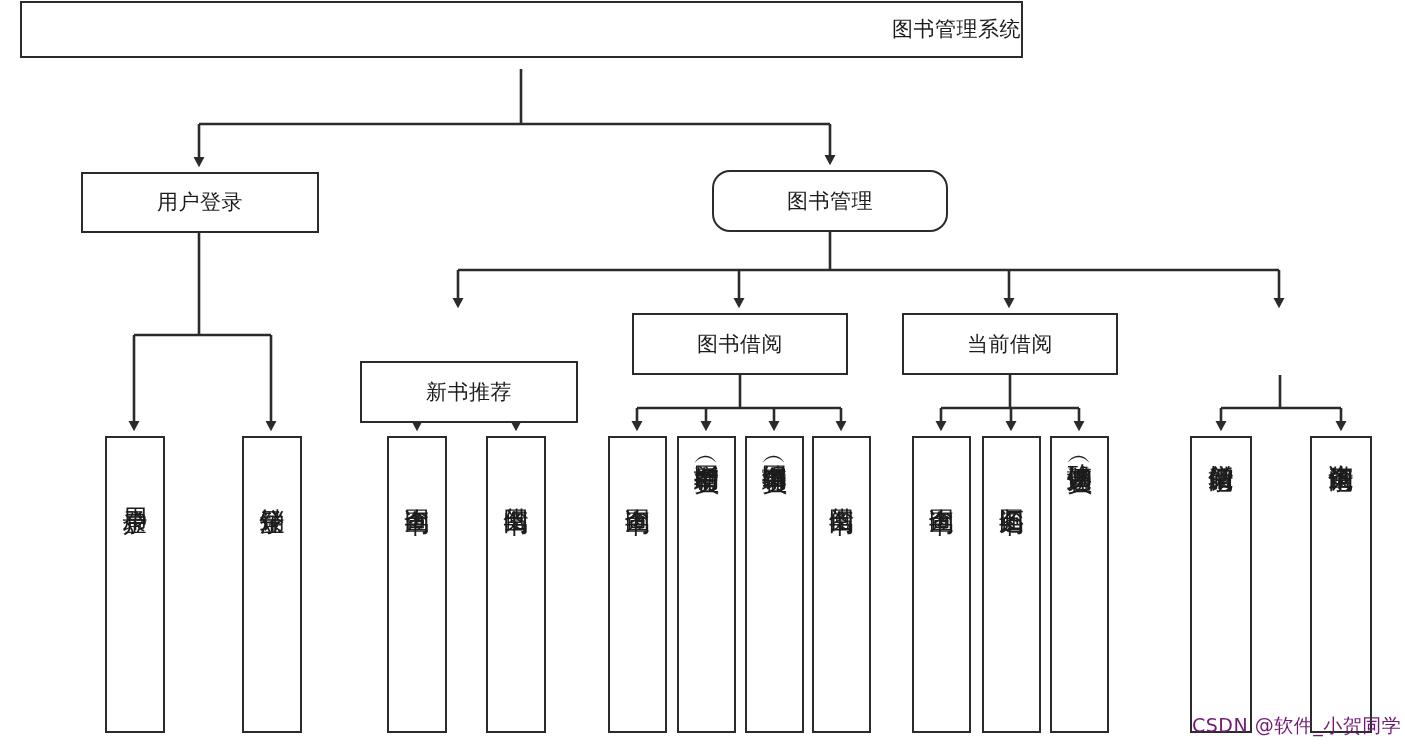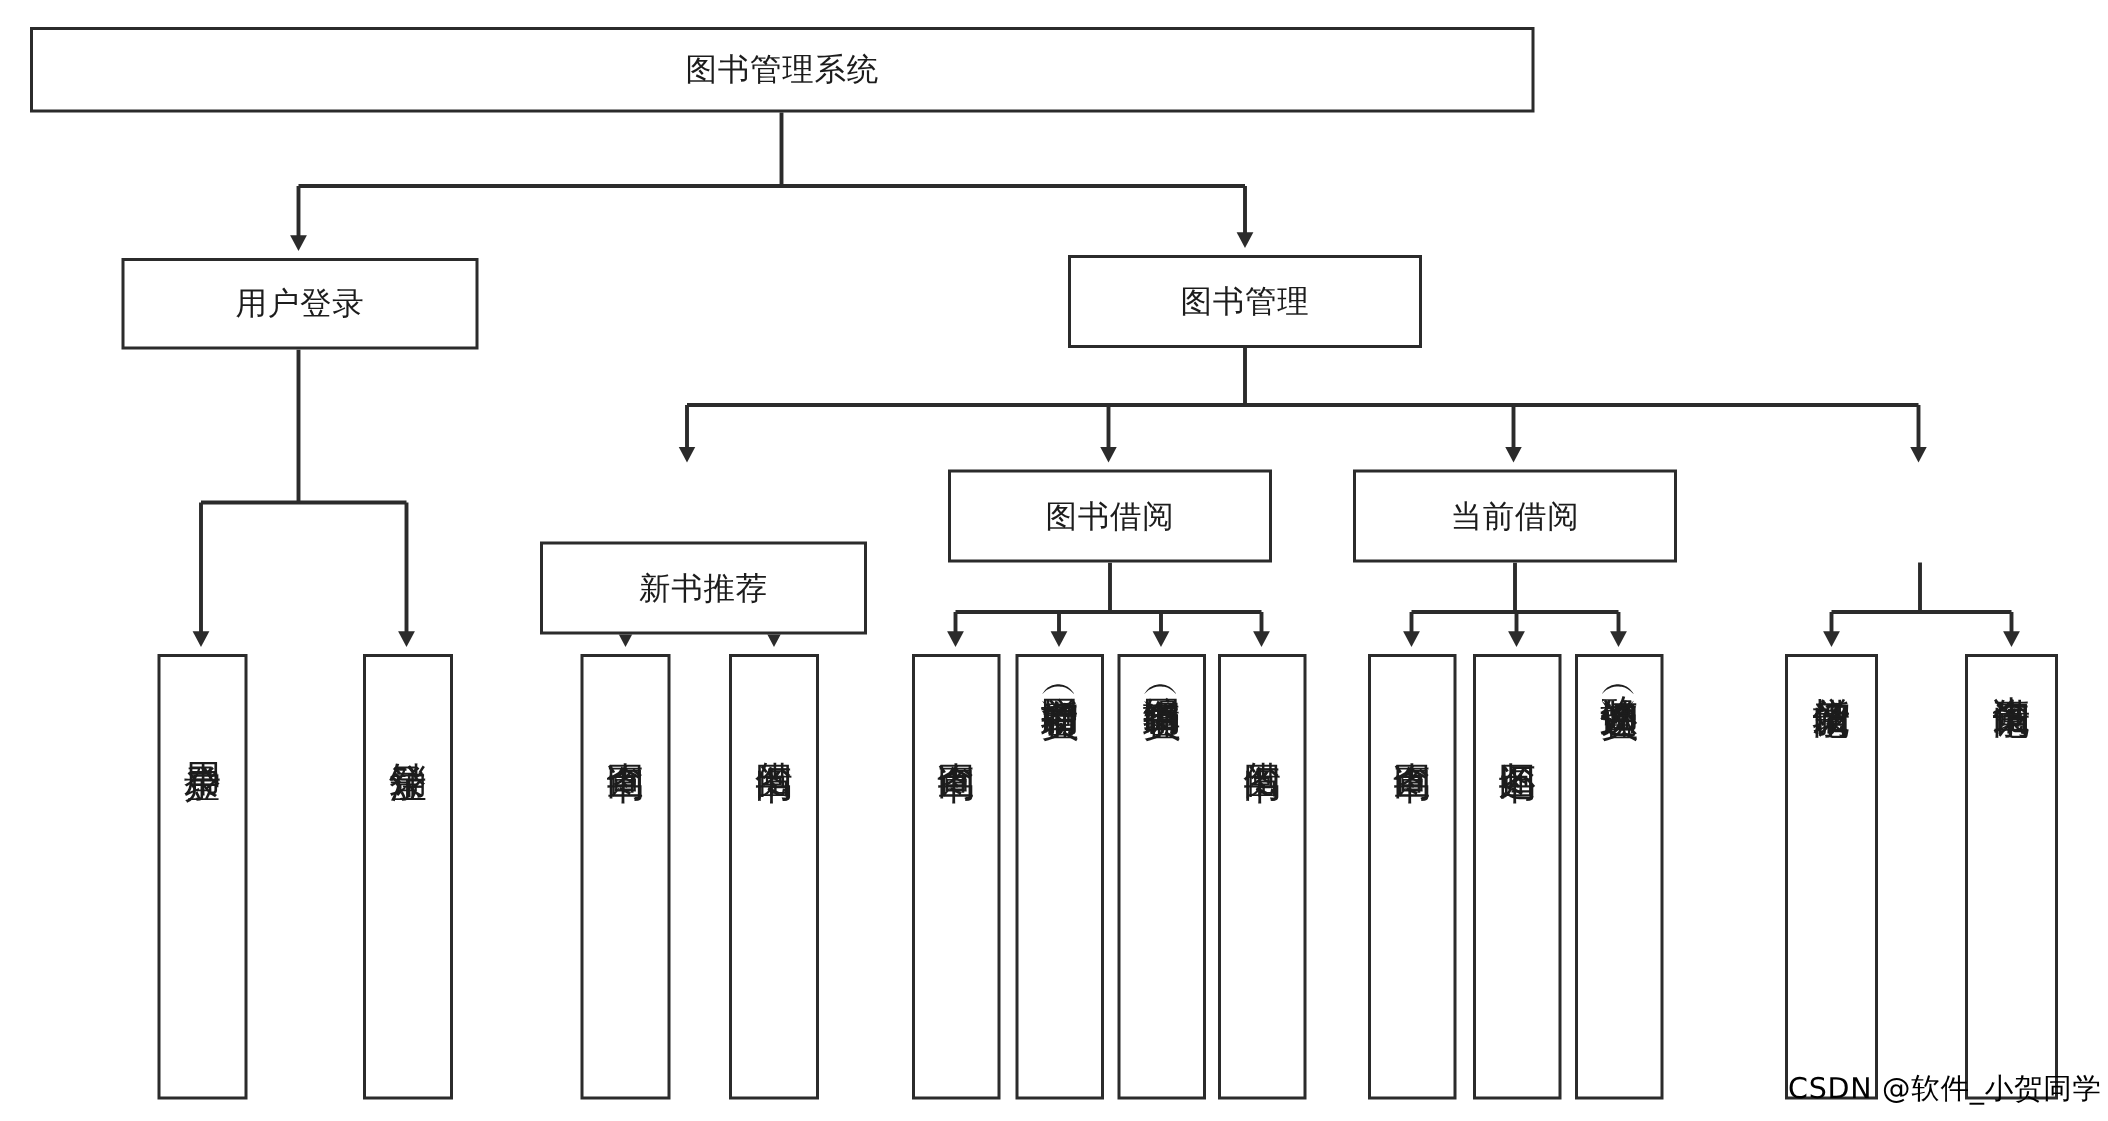--- a/index.html
+++ b/index.html
@@ -65,21 +65,21 @@
     margin-top: 46px;
   }
   .node.vert.tall .lbl {
     margin-top: 2px;
   }
   .watermark {
     position: absolute;
     left: 1192px;
     top: 713px;
     font-size: 19px;
-    color: #000000;
+    color: #701a75;
     white-space: nowrap;
     letter-spacing: 0.5px;
   }
 </style>
 </head>
 <body>
 
 <div id="canvas">
 
   <svg id="edges" viewBox="0 0 1405 747" xmlns="http://www.w3.org/2000/svg">
@@ -125,28 +125,28 @@
       <path d="M1011,408 L1011,422" marker-end="url(#arrow)"></path>
       <path d="M1079,408 L1079,422" marker-end="url(#arrow)"></path>
 
       <path d="M1280,375 L1280,408"></path>
       <path d="M1221,408 L1341,408"></path>
       <path d="M1221,408 L1221,422" marker-end="url(#arrow)"></path>
       <path d="M1341,408 L1341,422" marker-end="url(#arrow)"></path>
     </g>
   </svg>
 
-  <div class="node root horiz" style="left:20px; top:18px; width:1003px; height:57px;">
+  <div class="node root horiz" style="left:20px; top:1px; width:1003px; height:57px;justify-content:flex-end;">
     <span class="lbl">图书管理系统</span>
   </div>
 
   <div class="node horiz" style="left:81px; top:172px; width:238px; height:61px;">
     <span class="lbl">用户登录</span>
   </div>
-  <div class="node horiz" style="left:712px; top:170px; width:236px; height:62px;">
+  <div class="node horiz" style="left:712px; top:170px; width:236px; height:62px;border-radius:18px;">
     <span class="lbl">图书管理</span>
   </div>
 
   <div class="node horiz" style="left:360px; top:313px; width:218px; height:62px;margin-top:48px;">
     <span class="lbl">新书推荐</span>
   </div>
   <div class="node horiz" style="left:632px; top:313px; width:216px; height:62px;">
     <span class="lbl">图书借阅</span>
   </div>
   <div class="node horiz" style="left:902px; top:313px; width:216px; height:62px;">

